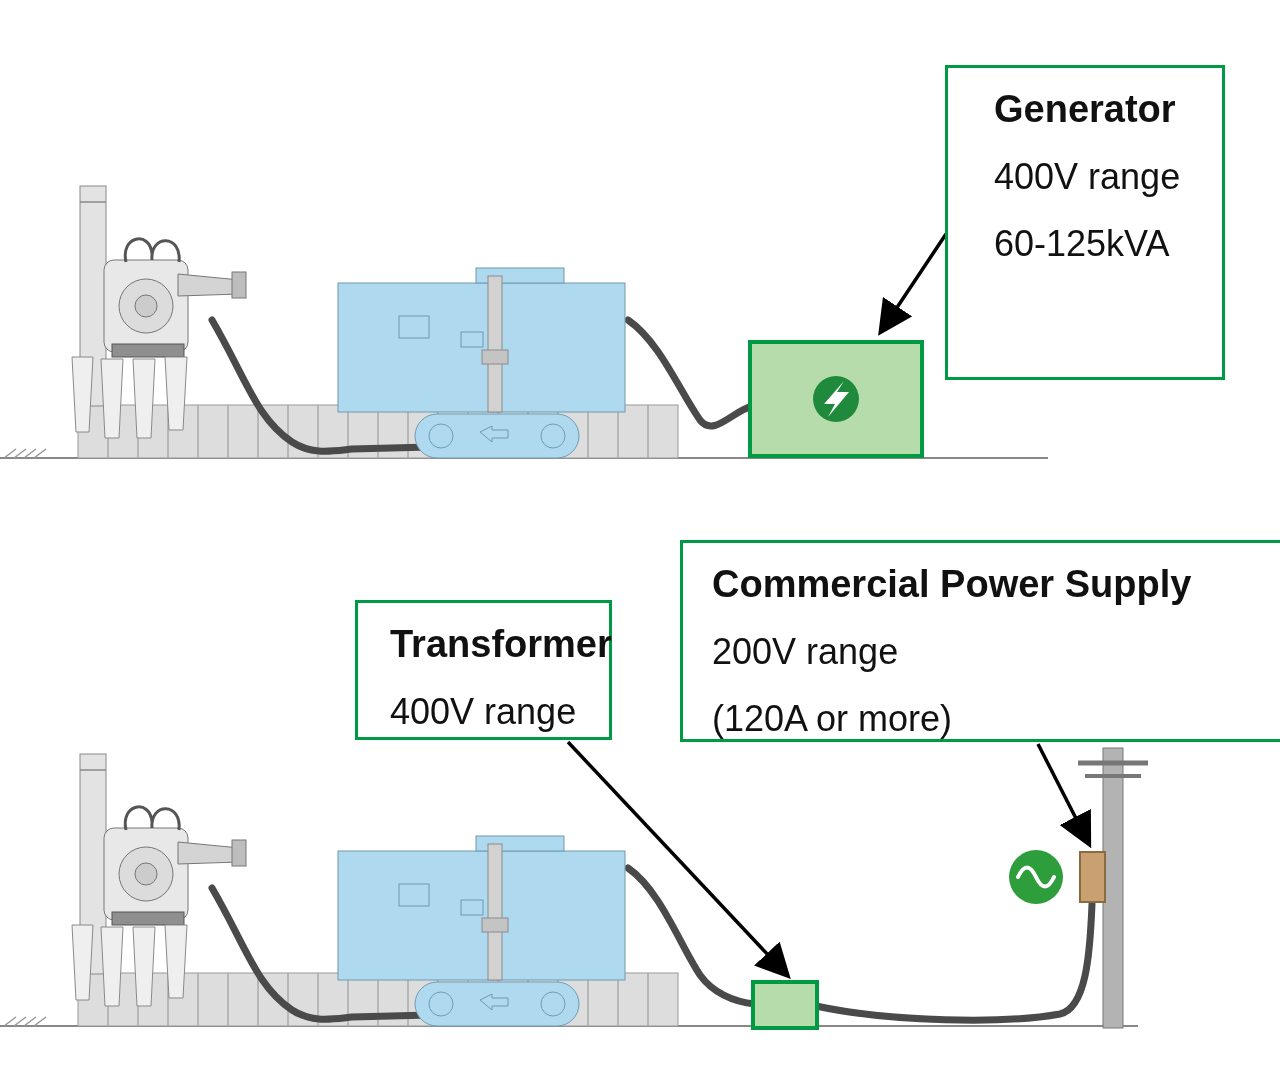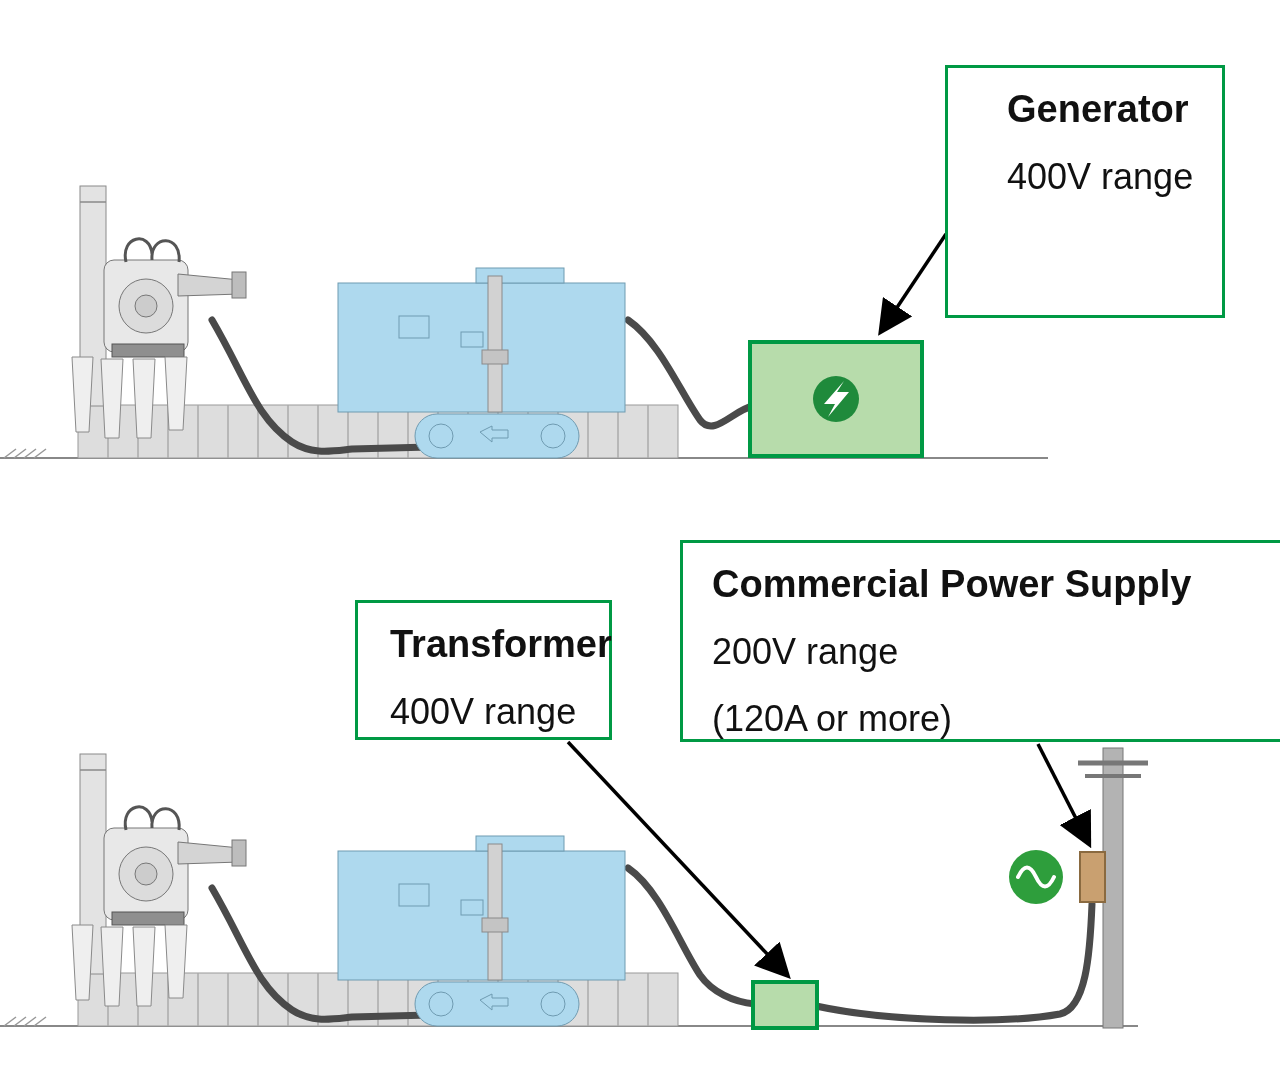--- a/index.html
+++ b/index.html
@@ -7,21 +7,21 @@
     width:1280px;height:1068px;position:relative;background:#ffffff;
     font-family:"Liberation Sans",sans-serif;overflow:hidden;
   }
   .stage{position:absolute;left:0;top:0;}
   .callout{
     position:absolute;background:#ffffff;border:3px solid #009944;
     box-sizing:border-box;padding:16px 26px;z-index:5;color:#111;
   }
   .callout-title{font-size:38px;font-weight:bold;line-height:1.35;white-space:nowrap;}
   .callout-line{font-size:36px;line-height:1.42;white-space:nowrap;margin-top:16px;}
-  #generator-callout{left:945px;top:65px;width:280px;height:253px;padding-left:59px;}
+  #generator-callout{left:945px;top:65px;width:280px;height:315px;padding-left:46px;}
   #transformer-callout{left:355px;top:600px;width:257px;height:140px;padding-left:32px;}
   #power-callout{left:680px;top:540px;width:634px;height:202px;padding-left:29px;}
 </style>
 </head>
 <body>
 
 <svg class="stage" width="1280" height="1068" viewBox="0 0 1280 1068">
   <defs>
     <marker id="arrowhead" markerWidth="10" markerHeight="10" refX="8" refY="5" orient="auto">
       <path d="M0,0 L10,5 L0,10 Z" fill="#000"></path>
@@ -107,20 +107,21 @@
     </g>
     <rect x="753" y="982" width="64" height="46" fill="#b7dcab" stroke="#009944" stroke-width="4"></rect>
     <line x1="568" y1="742" x2="786" y2="974" stroke="#000" stroke-width="3.5" marker-end="url(#arrowhead)"></line>
     <line x1="1038" y1="744" x2="1088" y2="842" stroke="#000" stroke-width="3.5" marker-end="url(#arrowhead)"></line>
   </g>
 </svg>
 
 <div class="callout" id="generator-callout">
   <div class="callout-title">Generator</div>
   <div class="callout-line">400V range</div>
+  <div class="callout-line">60-125kVA</div>
 </div>
 
 <div class="callout" id="transformer-callout">
   <div class="callout-title">Transformer</div>
   <div class="callout-line">400V range</div>
 </div>
 
 <div class="callout" id="power-callout">
   <div class="callout-title">Commercial Power Supply</div>
   <div class="callout-line">200V range</div>

